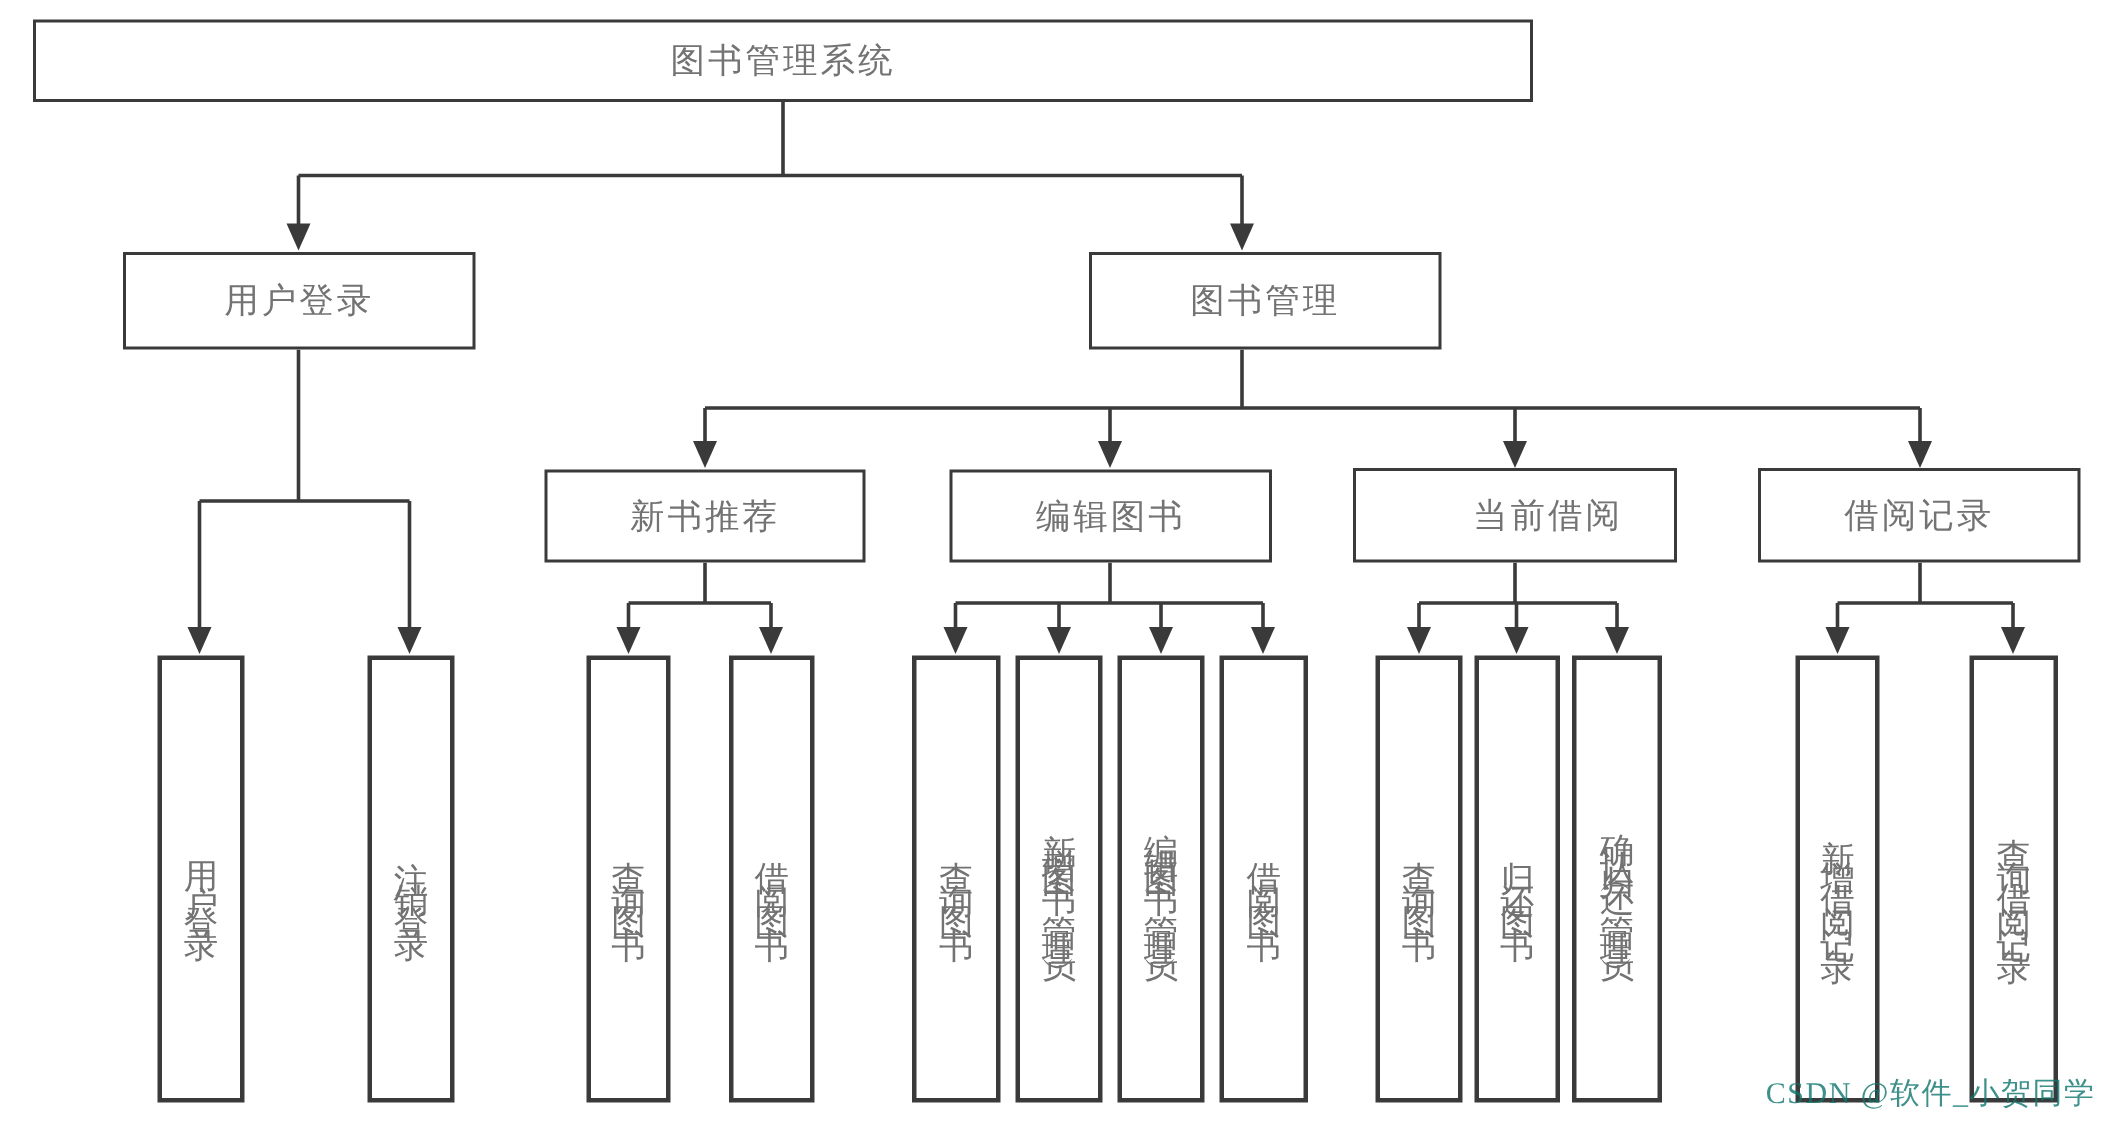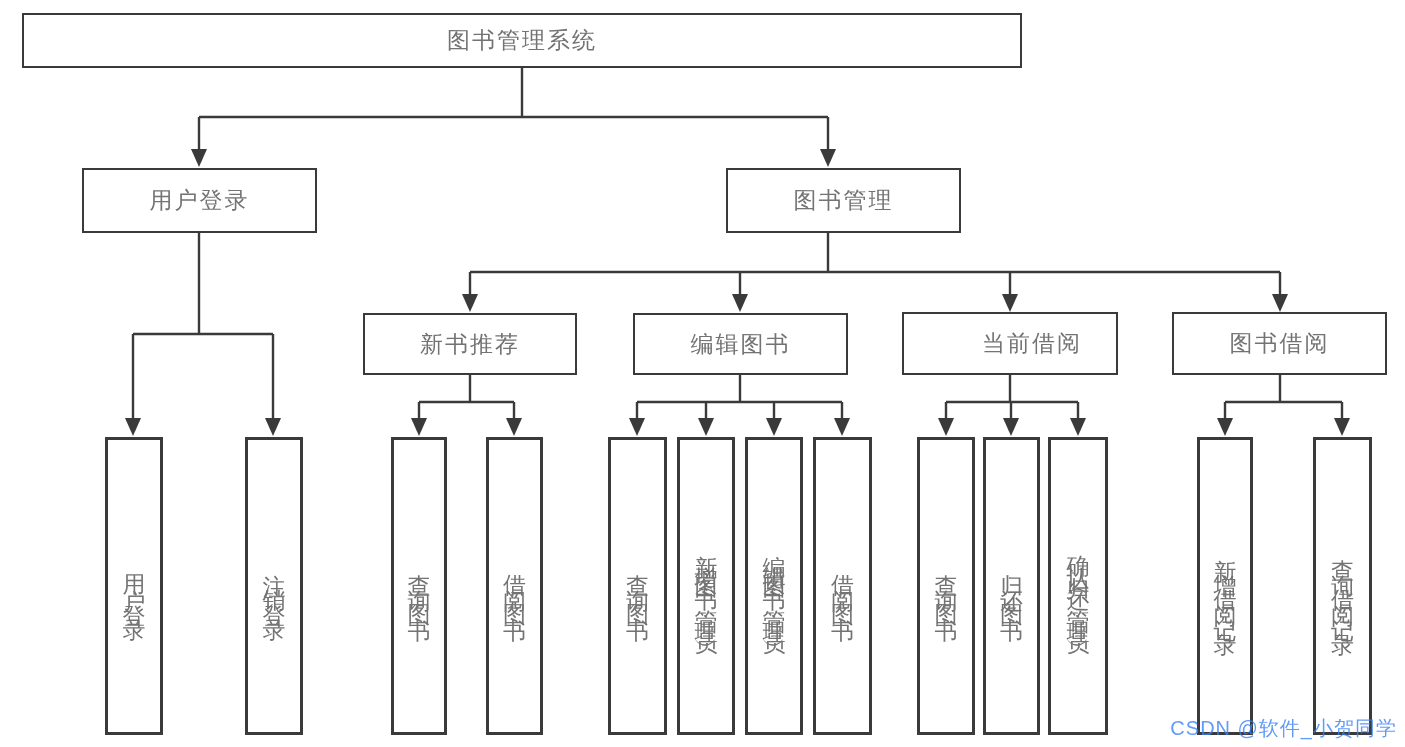--- a/index.html
+++ b/index.html
@@ -32,24 +32,25 @@
     letter-spacing: 15px;
     line-height: 1;
     white-space: normal;
   }
   .node.vert.tight { letter-spacing: 11px; }
   .watermark {
     position: absolute;
     right: 8px;
     bottom: 5px;
     font-size: 20px;
-    color: #3b82f6;
+    color: #0f766e;
     opacity: 0.8;
     letter-spacing: 1px;
     pointer-events: none;
+    font-family: Liberation Serif, serif;
   }
 </style>
 </head>
 <body>
 
 <div class="canvas">
 
   <svg class="wires" viewBox="0 0 1405 747" xmlns="http://www.w3.org/2000/svg">
     <g stroke="#3a3a3a" stroke-width="2.4" fill="none">
 
@@ -94,21 +95,21 @@
   </svg>
 
   <div class="node" style="left:22px; top:13px; width:1000px; height:55px;">图书管理系统</div>
 
   <div class="node" style="left:82px; top:168px; width:235px; height:65px;">用户登录</div>
   <div class="node" style="left:712px; top:168px; width:235px; height:65px;margin-left:14px;">图书管理</div>
 
   <div class="node" style="left:363px; top:313px; width:214px; height:62px;font-family:Liberation Mono, monospace;">新书推荐</div>
   <div class="node" style="left:633px; top:313px; width:215px; height:62px;">编辑图书</div>
   <div class="node" style="left:902px; top:312px; width:216px; height:63px;padding-left:44px;">当前借阅</div>
-  <div class="node" style="left:1172px; top:312px; width:215px; height:63px;">图书借阅</div>
+  <div class="node" style="left:1172px; top:312px; width:215px; height:63px;">借阅记录</div>
 
   <div class="node vert" style="left:105px; top:437px; width:58px; height:298px;">用户登录</div>
   <div class="node vert" style="left:245px; top:437px; width:58px; height:298px;">注销登录</div>
 
   <div class="node vert" style="left:391px; top:437px; width:56px; height:298px;">查询图书</div>
   <div class="node vert" style="left:486px; top:437px; width:57px; height:298px;">借阅图书</div>
 
   <div class="node vert" style="left:608px; top:437px; width:59px; height:298px;">查询图书</div>
   <div class="node vert tight" style="left:677px; top:437px; width:58px; height:298px;">新增图书（管理员）</div>
   <div class="node vert tight" style="left:745px; top:437px; width:58px; height:298px;">编辑图书（管理员）</div>

